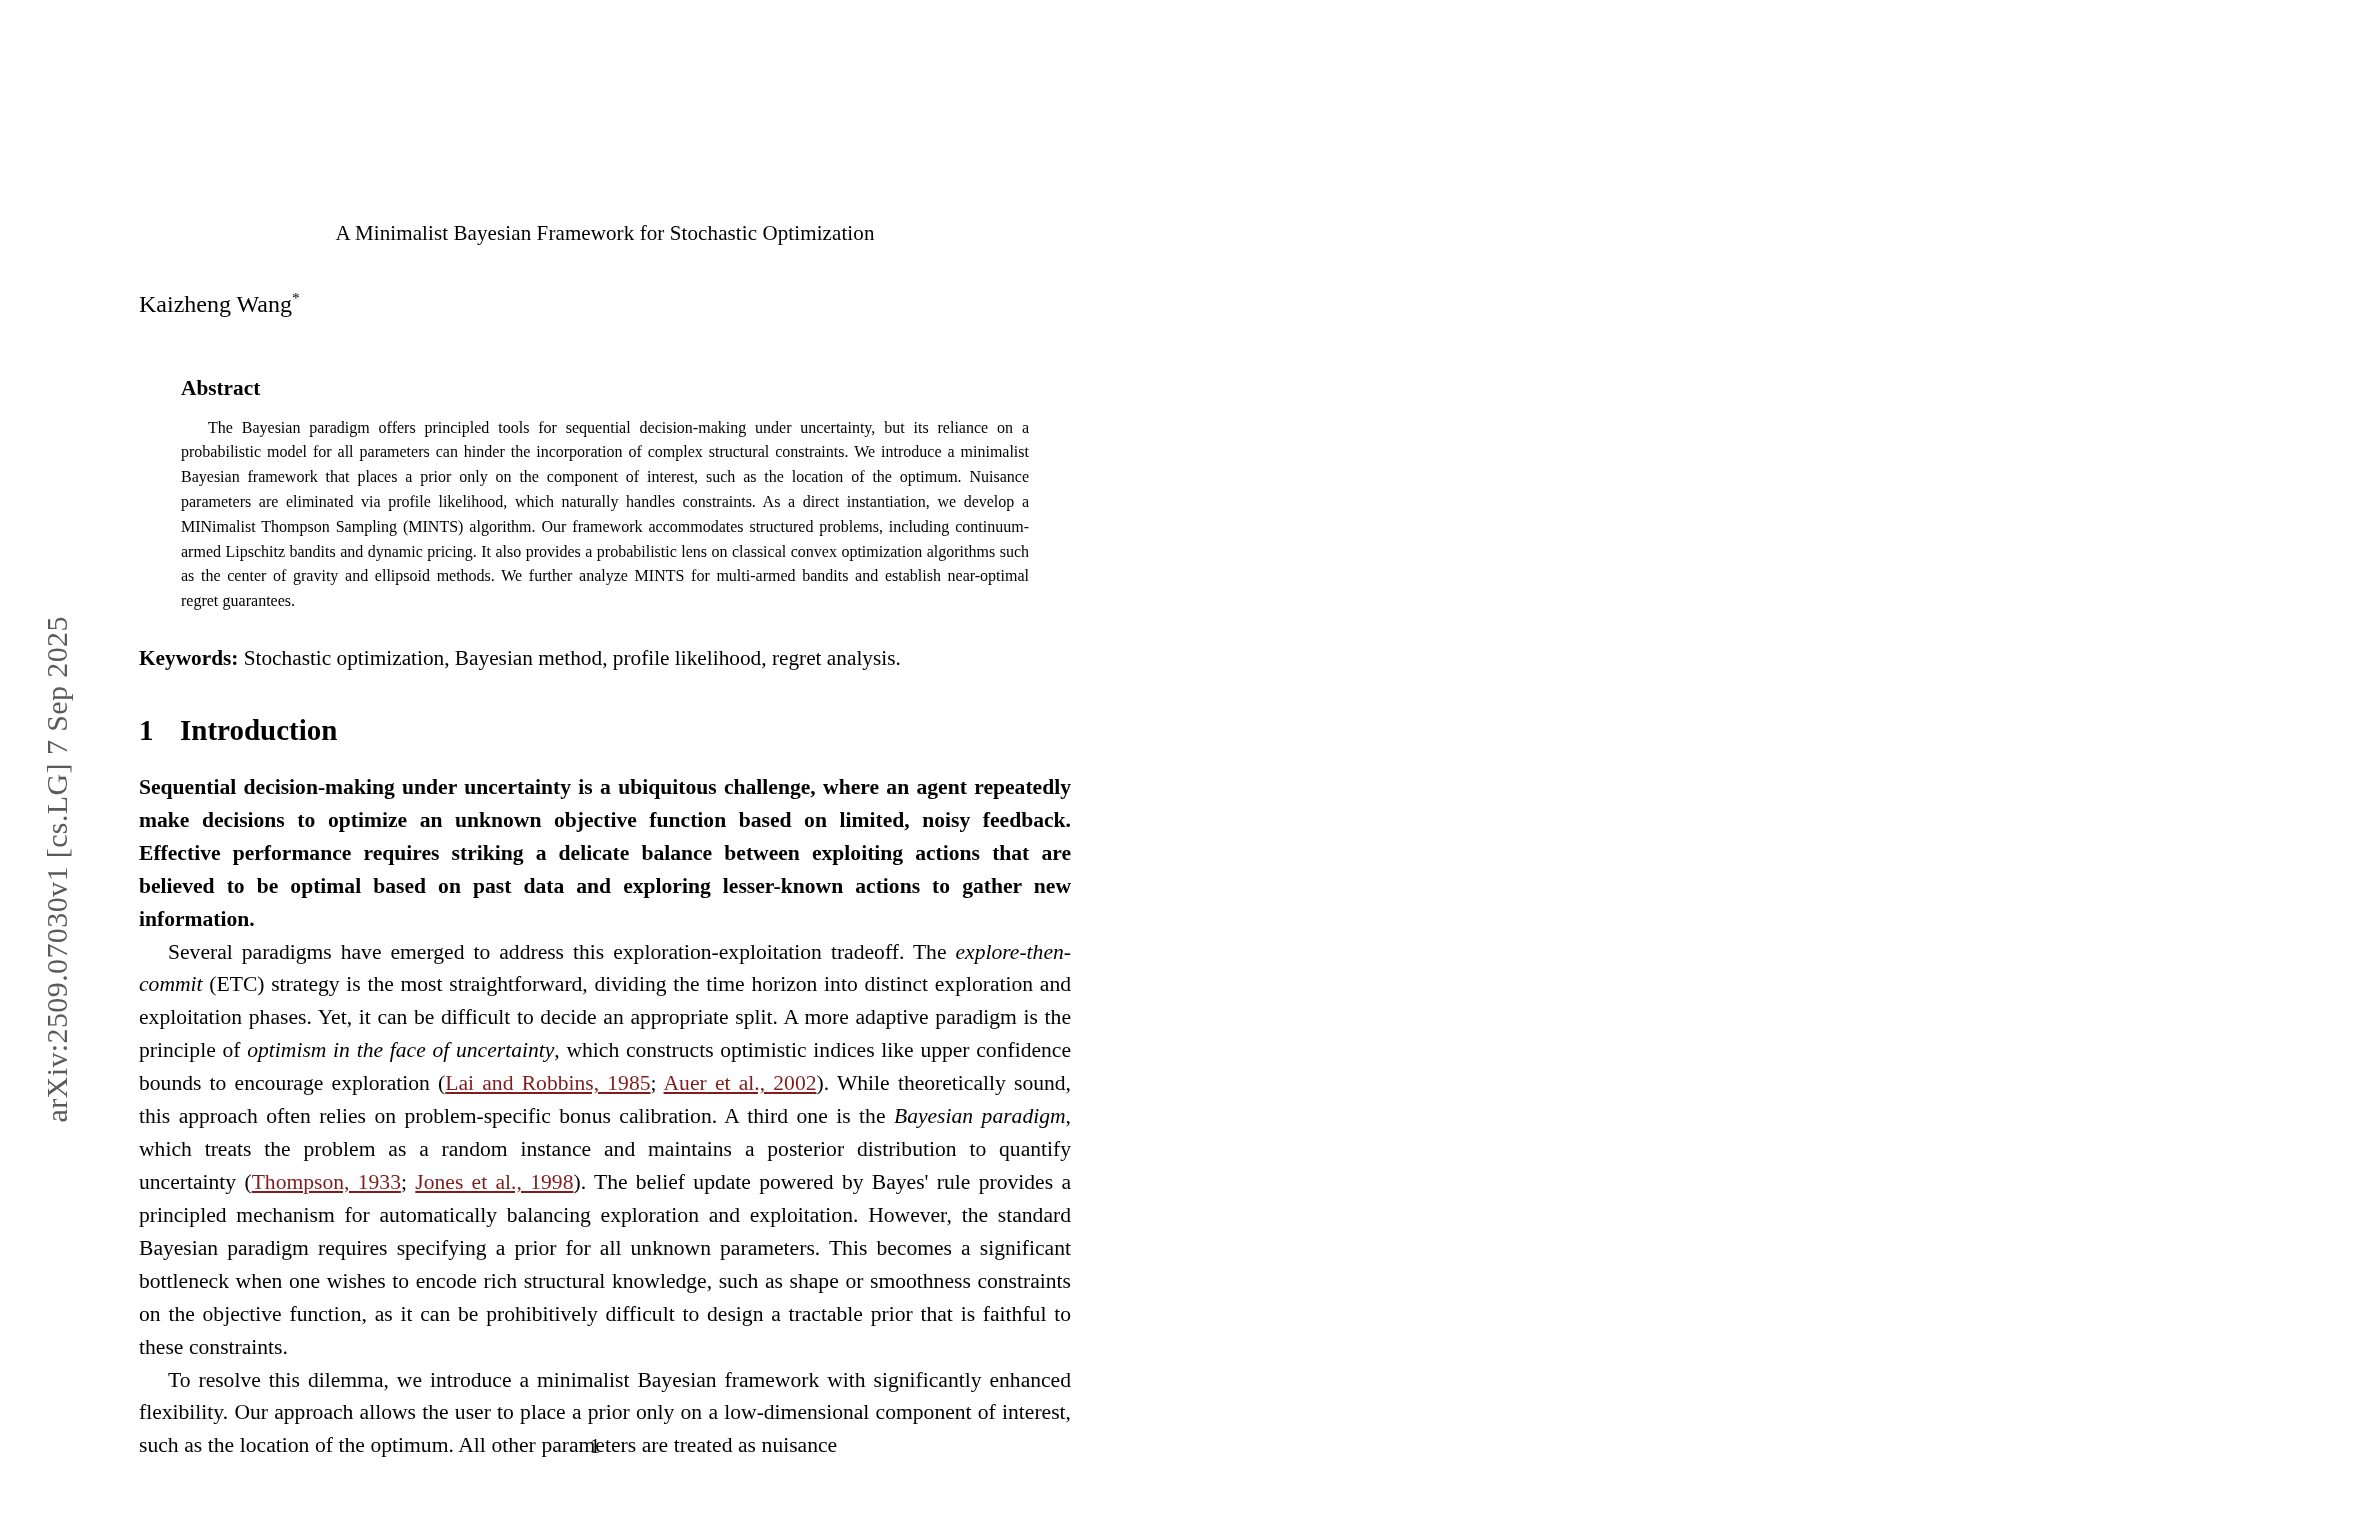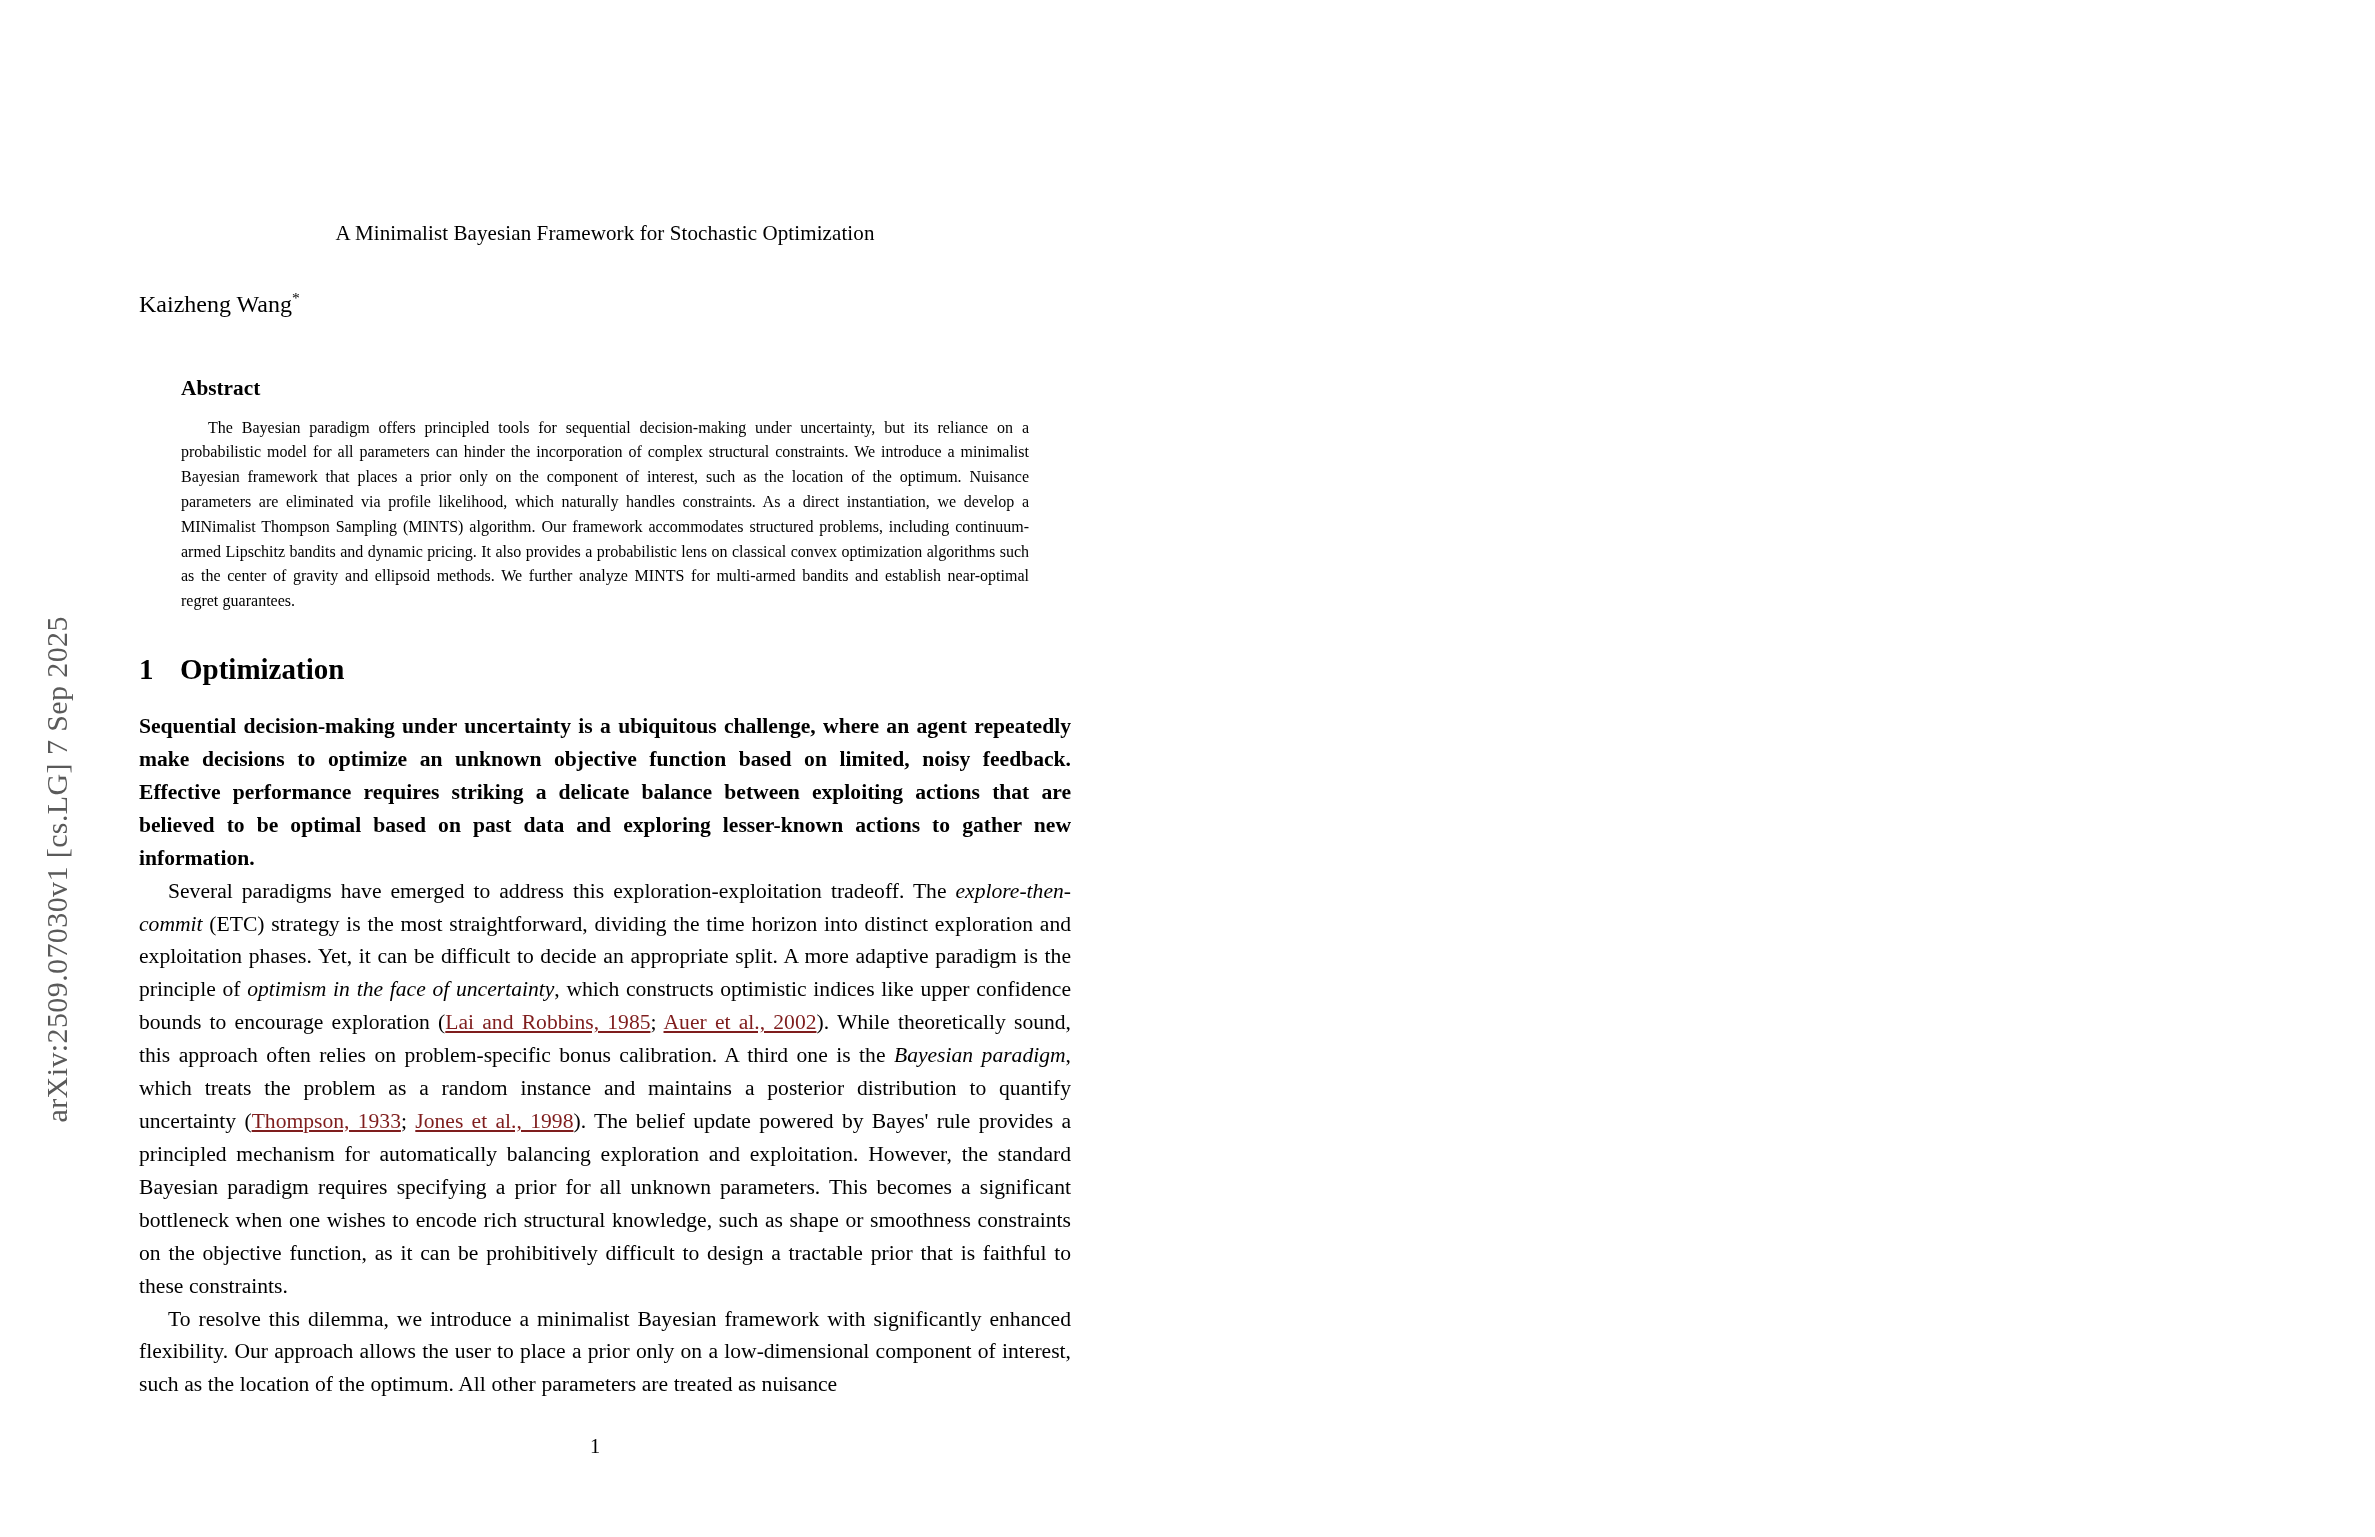--- a/index.html
+++ b/index.html
@@ -136,23 +136,27 @@
     <div class="author">
       <span>Kaizheng Wang</span><sup>*</sup>
     </div>
 
 
     <div class="abstract-wrap">
       <div class="abstract-head">Abstract</div>
       <div class="abstract-body">The Bayesian paradigm offers principled tools for sequential decision-making under uncertainty, but its reliance on a probabilistic model for all parameters can hinder the incorporation of complex structural constraints. We introduce a minimalist Bayesian framework that places a prior only on the component of interest, such as the location of the optimum. Nuisance parameters are eliminated via profile likelihood, which naturally handles constraints. As a direct instantiation, we develop a MINimalist Thompson Sampling (MINTS) algorithm. Our framework accommodates structured problems, including continuum-armed Lipschitz bandits and dynamic pricing. It also provides a probabilistic lens on classical convex optimization algorithms such as the center of gravity and ellipsoid methods. We further analyze MINTS for multi-armed bandits and establish near-optimal regret guarantees.</div>
     </div>
 
+    <div class="keywords">
+      <b>Keywords:</b>
+      <span>Stochastic optimization, Bayesian method, profile likelihood, regret analysis.</span>
+    </div>
 
     <div class="section-head">
-      <span class="num">1</span><span>Optimization</span>
+      <span class="num">1</span><span>Introduction</span>
     </div>
 
     <p class="body first">Sequential decision-making under uncertainty is a ubiquitous challenge, where an agent repeatedly make decisions to optimize an unknown objective function based on limited, noisy feedback. Effective performance requires striking a delicate balance between exploiting actions that are believed to be optimal based on past data and exploring lesser-known actions to gather new information.</p>
 
     <p class="body cont"><span>Several paradigms have emerged to address this exploration-exploitation tradeoff. The </span><em>explore-then-commit</em><span> (ETC) strategy is the most straightforward, dividing the time horizon into distinct exploration and exploitation phases. Yet, it can be difficult to decide an appropriate split. A more adaptive paradigm is the principle of </span><em>optimism in the face of uncertainty</em><span>, which constructs optimistic indices like upper confidence bounds to encourage exploration (</span><a class="cite" href="#">Lai and Robbins, 1985</a><span>; </span><a class="cite" href="#">Auer et al., 2002</a><span>). While theoretically sound, this approach often relies on problem-specific bonus calibration. A third one is the </span><em>Bayesian paradigm</em><span>, which treats the problem as a random instance and maintains a posterior distribution to quantify uncertainty (</span><a class="cite" href="#">Thompson, 1933</a><span>; </span><a class="cite" href="#">Jones et al., 1998</a><span>). The belief update powered by Bayes' rule provides a principled mechanism for automatically balancing exploration and exploitation. However, the standard Bayesian paradigm requires specifying a prior for all unknown parameters. This becomes a significant bottleneck when one wishes to encode rich structural knowledge, such as shape or smoothness constraints on the objective function, as it can be prohibitively difficult to design a tractable prior that is faithful to these constraints.</span></p>
 
     <p class="body cont">To resolve this dilemma, we introduce a minimalist Bayesian framework with significantly enhanced flexibility. Our approach allows the user to place a prior only on a low-dimensional component of interest, such as the location of the optimum. All other parameters are treated as nuisance</p>
 
   </div>
 

